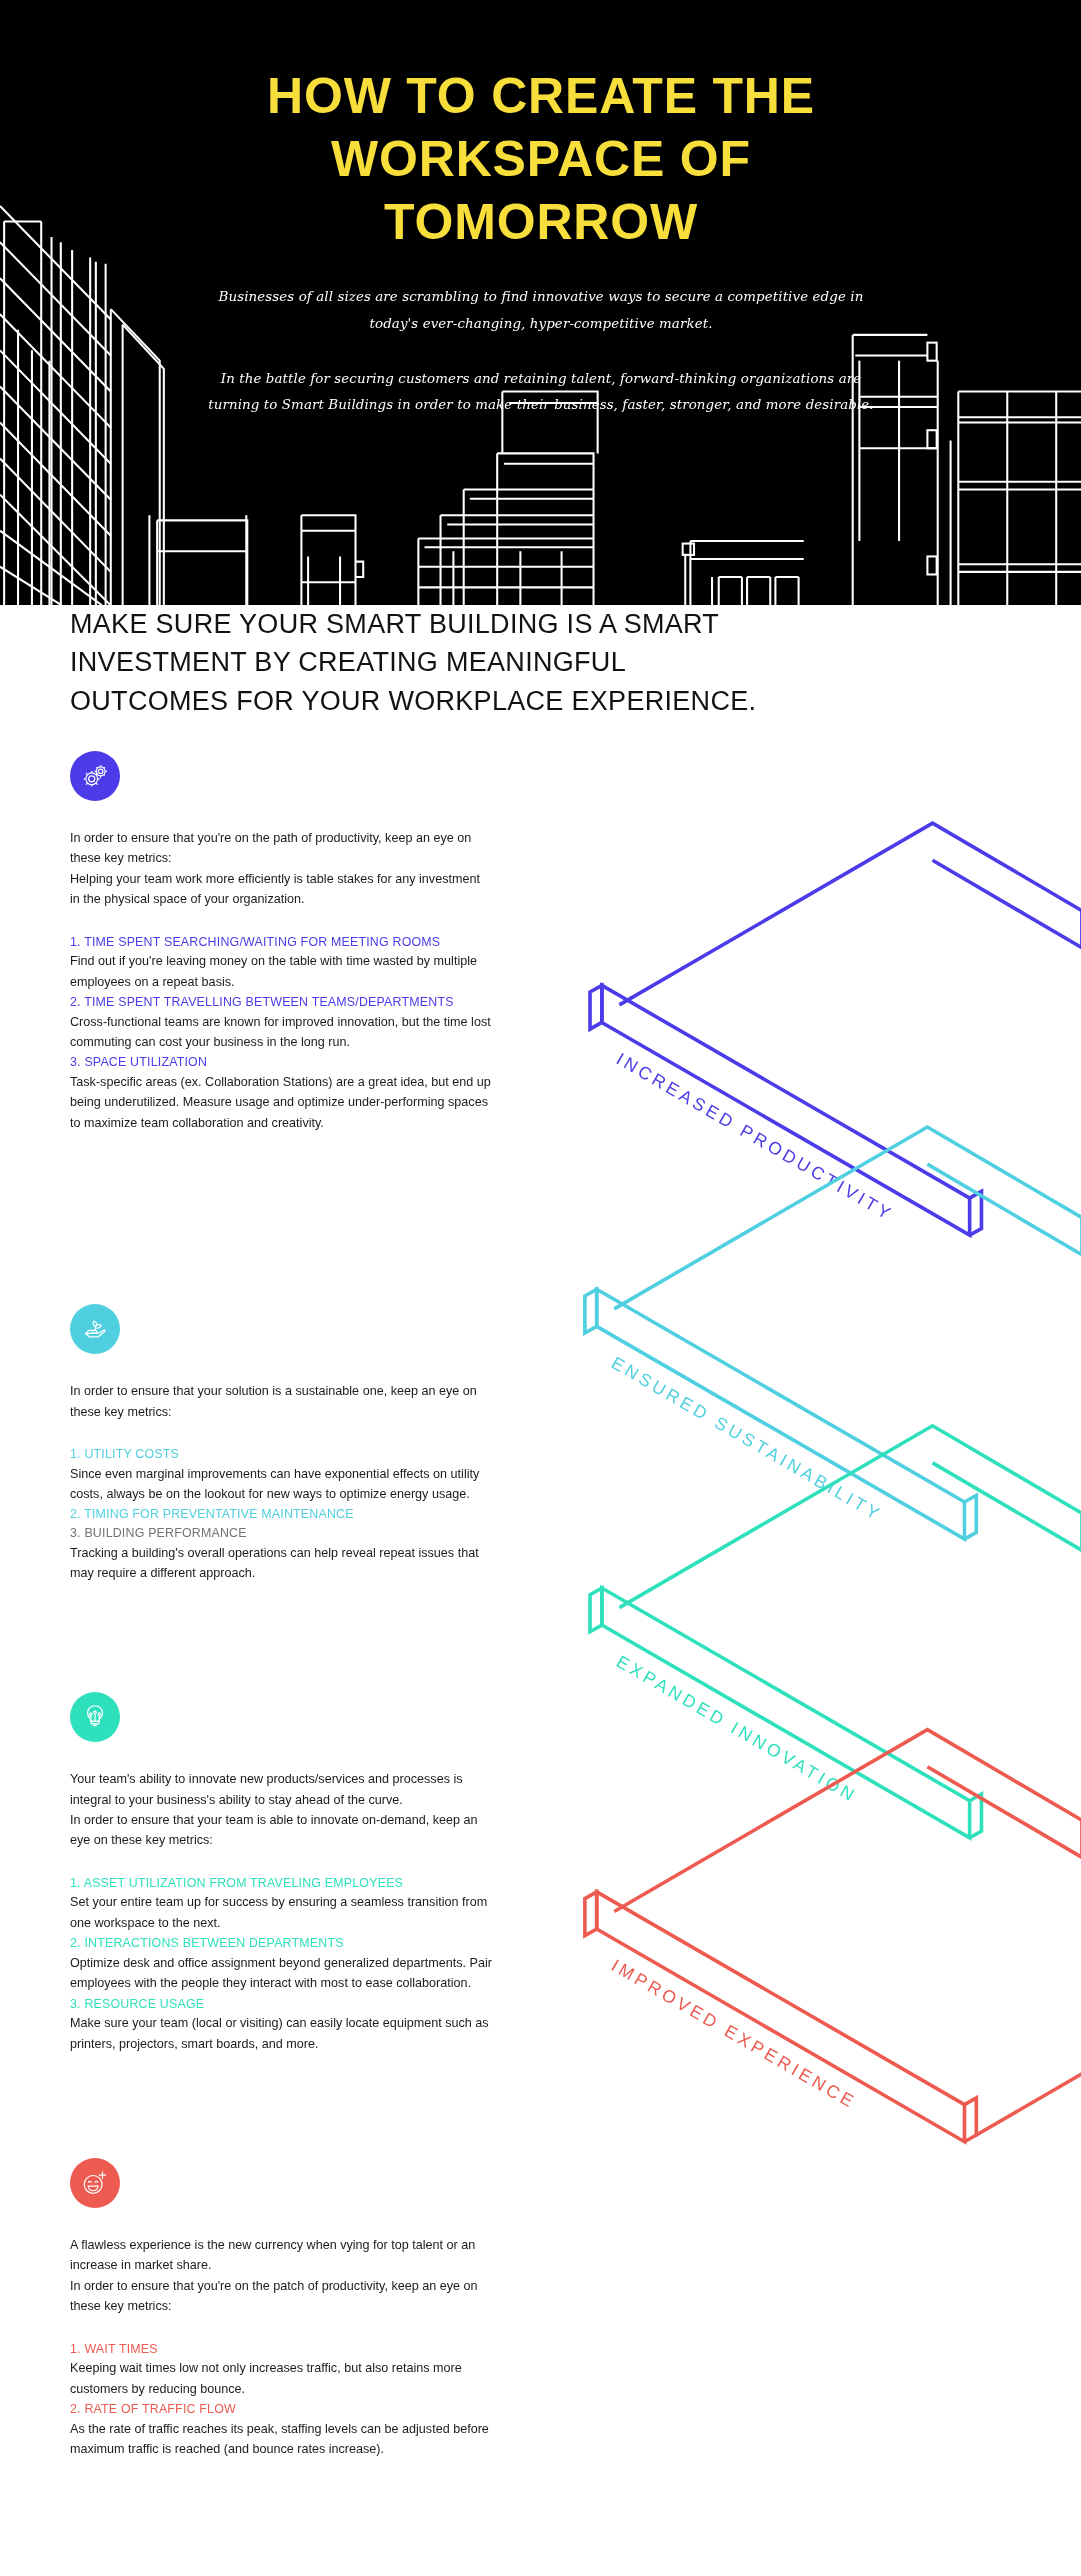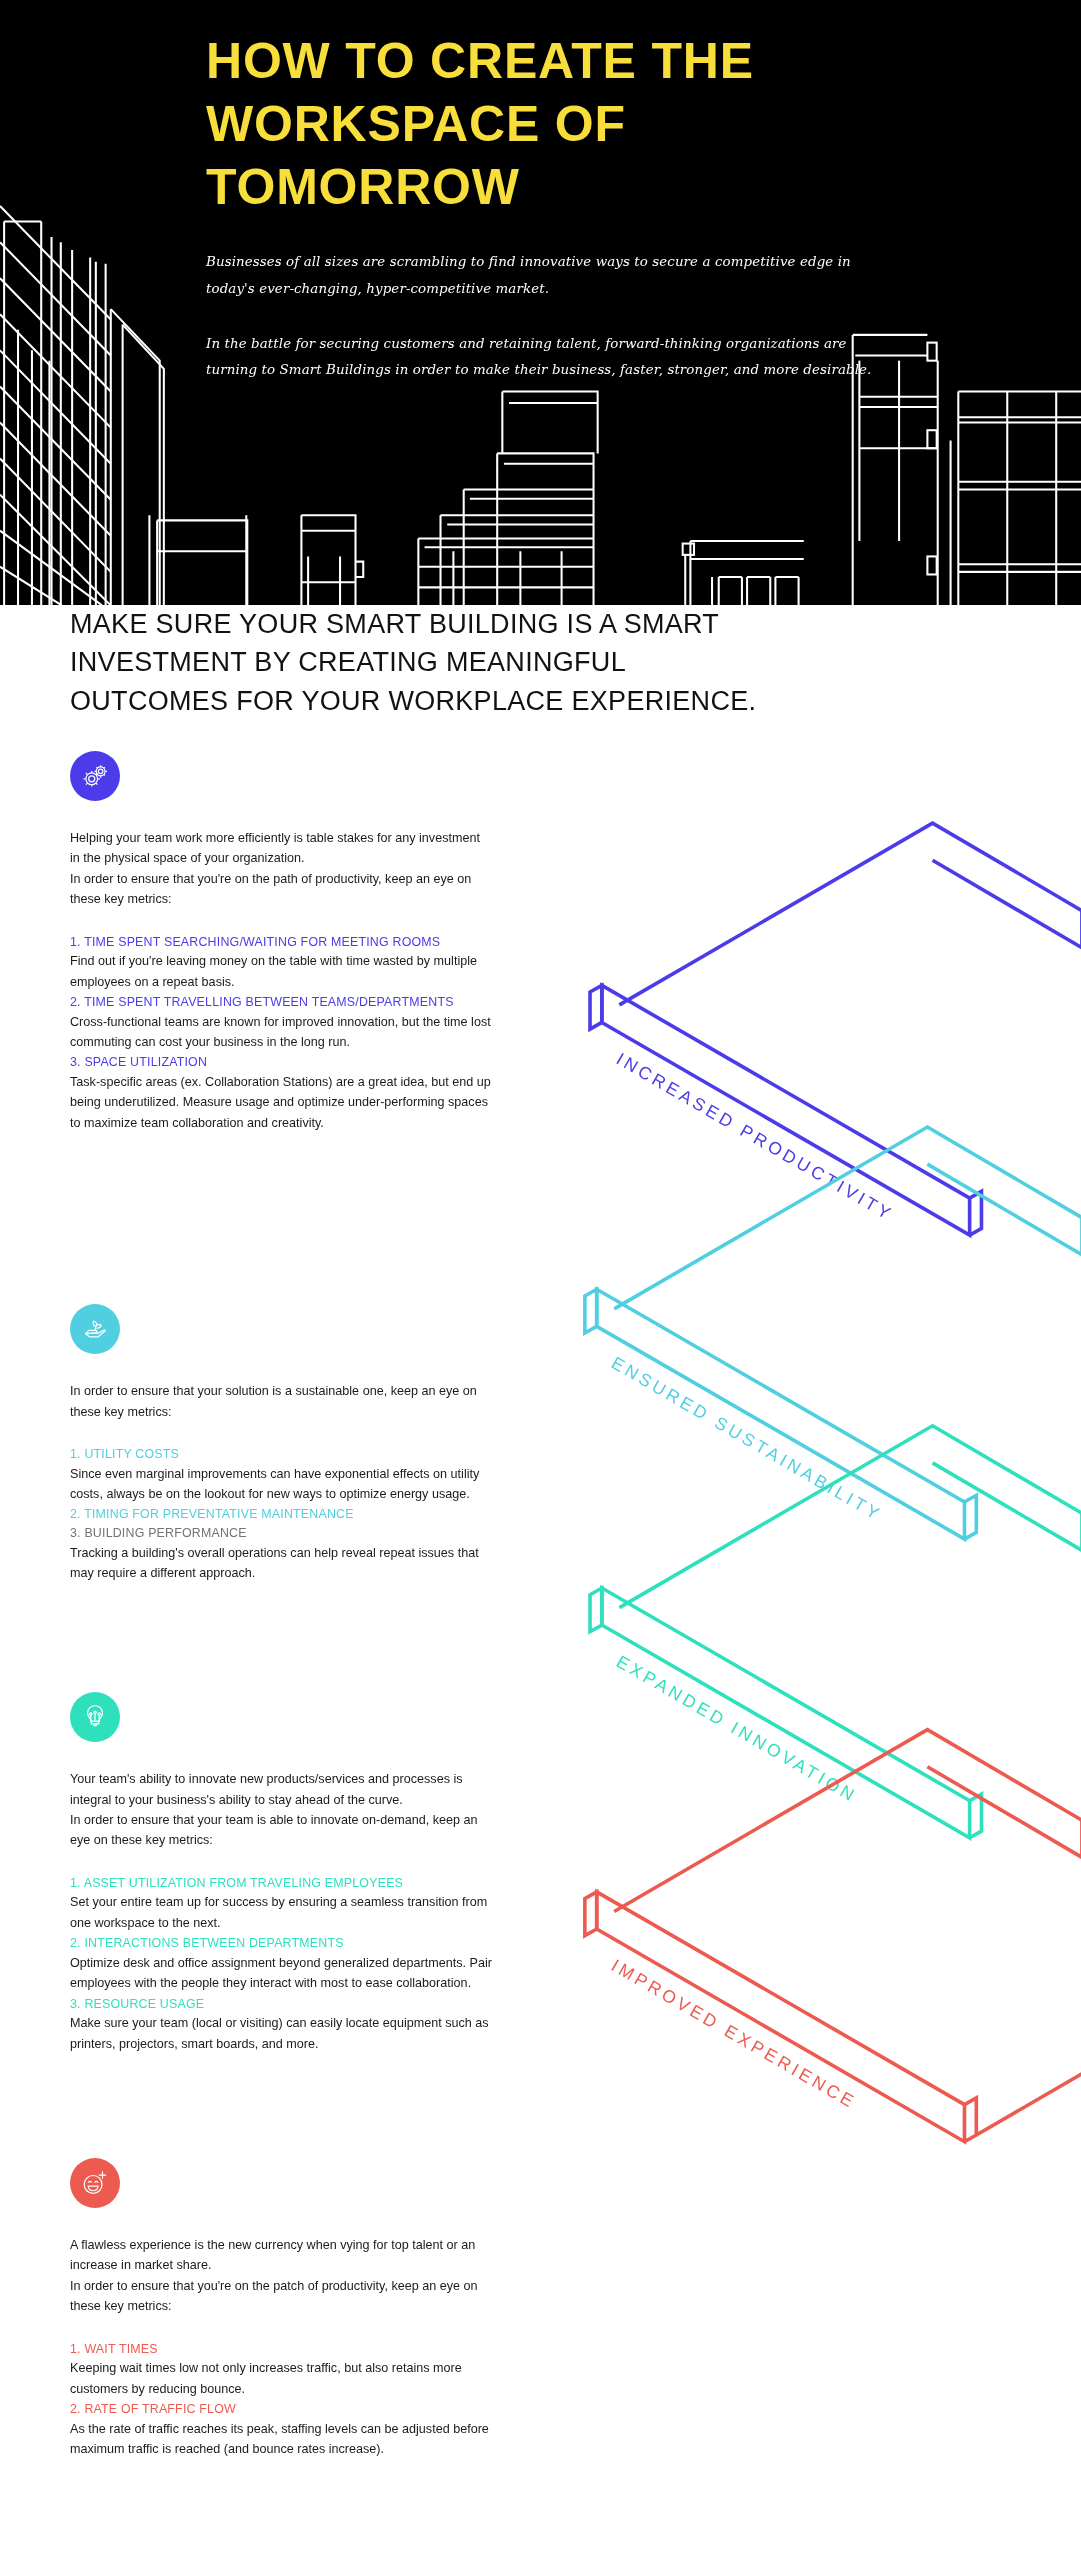--- a/index.html
+++ b/index.html
@@ -18,21 +18,22 @@
     height:605px;
     background:#000000;
     overflow:hidden;
   }
   .hero-sky { position:absolute; inset:0; }
   .hero-copy {
     position:relative;
     z-index:5;
     width:670px;
     margin:0 auto;
-    padding-top:30px;
+    padding-top:65px;
+    text-align:center;
   }
   .hero-title {
     color:#F7DE3A;
     font-family:"Liberation Sans Narrow","Liberation Sans",sans-serif;
     font-weight:bold;
     font-size:50px;
     line-height:1.26;
     letter-spacing:0.8px;
     text-transform:uppercase;
   }
@@ -223,22 +224,22 @@
               <path d="M25 25.5v-4 M25 54.5v-4 M11.5 38h-4 M42.5 38h-4
                        M15.5 28.5l-2.8-2.8 M37.3 50.3l-2.8-2.8 M15.5 47.5l-2.8 2.8 M37.3 25.7l-2.8 2.8"></path>
               <circle cx="25" cy="38" r="12.5"></circle>
               <circle cx="44" cy="22" r="4.8"></circle>
               <path d="M44 12.5v-3.5 M44 35.5v-3.5 M34.5 22h-3.5 M57.5 22h-3.5
                        M37.5 15.5l-2.4-2.4 M52.9 30.9l-2.4-2.4 M37.5 28.5l-2.4 2.4 M52.9 13.1l-2.4 2.4"></path>
               <circle cx="44" cy="22" r="9.5"></circle>
             </svg>
           </div>
           <div class="para">
+            <p>In order to ensure that you're on the path of productivity, keep an eye on these key metrics:</p>
             <p>Helping your team work more efficiently is table stakes for any investment in the physical space of your organization.</p>
-            <p>In order to ensure that you're on the path of productivity, keep an eye on these key metrics:</p>
           </div>
           <div class="metrics">
             <div class="m-title" style="color:#4B3BE8">1. TIME SPENT SEARCHING/WAITING FOR MEETING ROOMS</div>
             <div class="m-body">Find out if you're leaving money on the table with time wasted by multiple employees on a repeat basis.</div>
             <div class="m-title" style="color:#4B3BE8">2. TIME SPENT TRAVELLING BETWEEN TEAMS/DEPARTMENTS</div>
             <div class="m-body">Cross-functional teams are known for improved innovation, but the time lost commuting can cost your business in the long run.</div>
             <div class="m-title" style="color:#4B3BE8">3. SPACE UTILIZATION</div>
             <div class="m-body">Task-specific areas (ex. Collaboration Stations) are a great idea, but end up being underutilized. Measure usage and optimize under-performing spaces to maximize team collaboration and creativity.</div>
           </div>
         </section>

